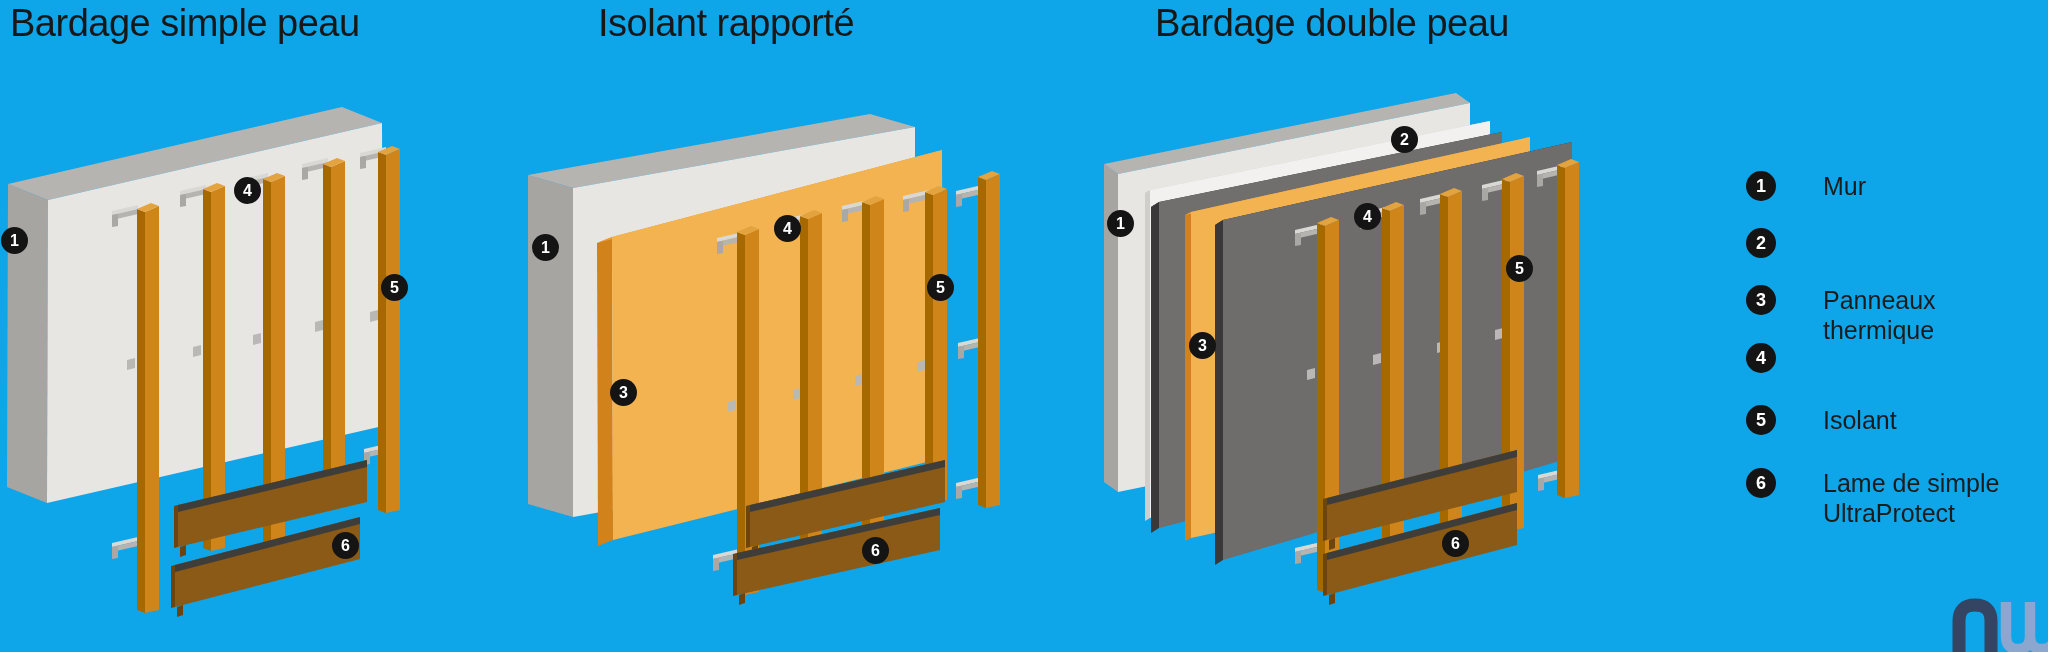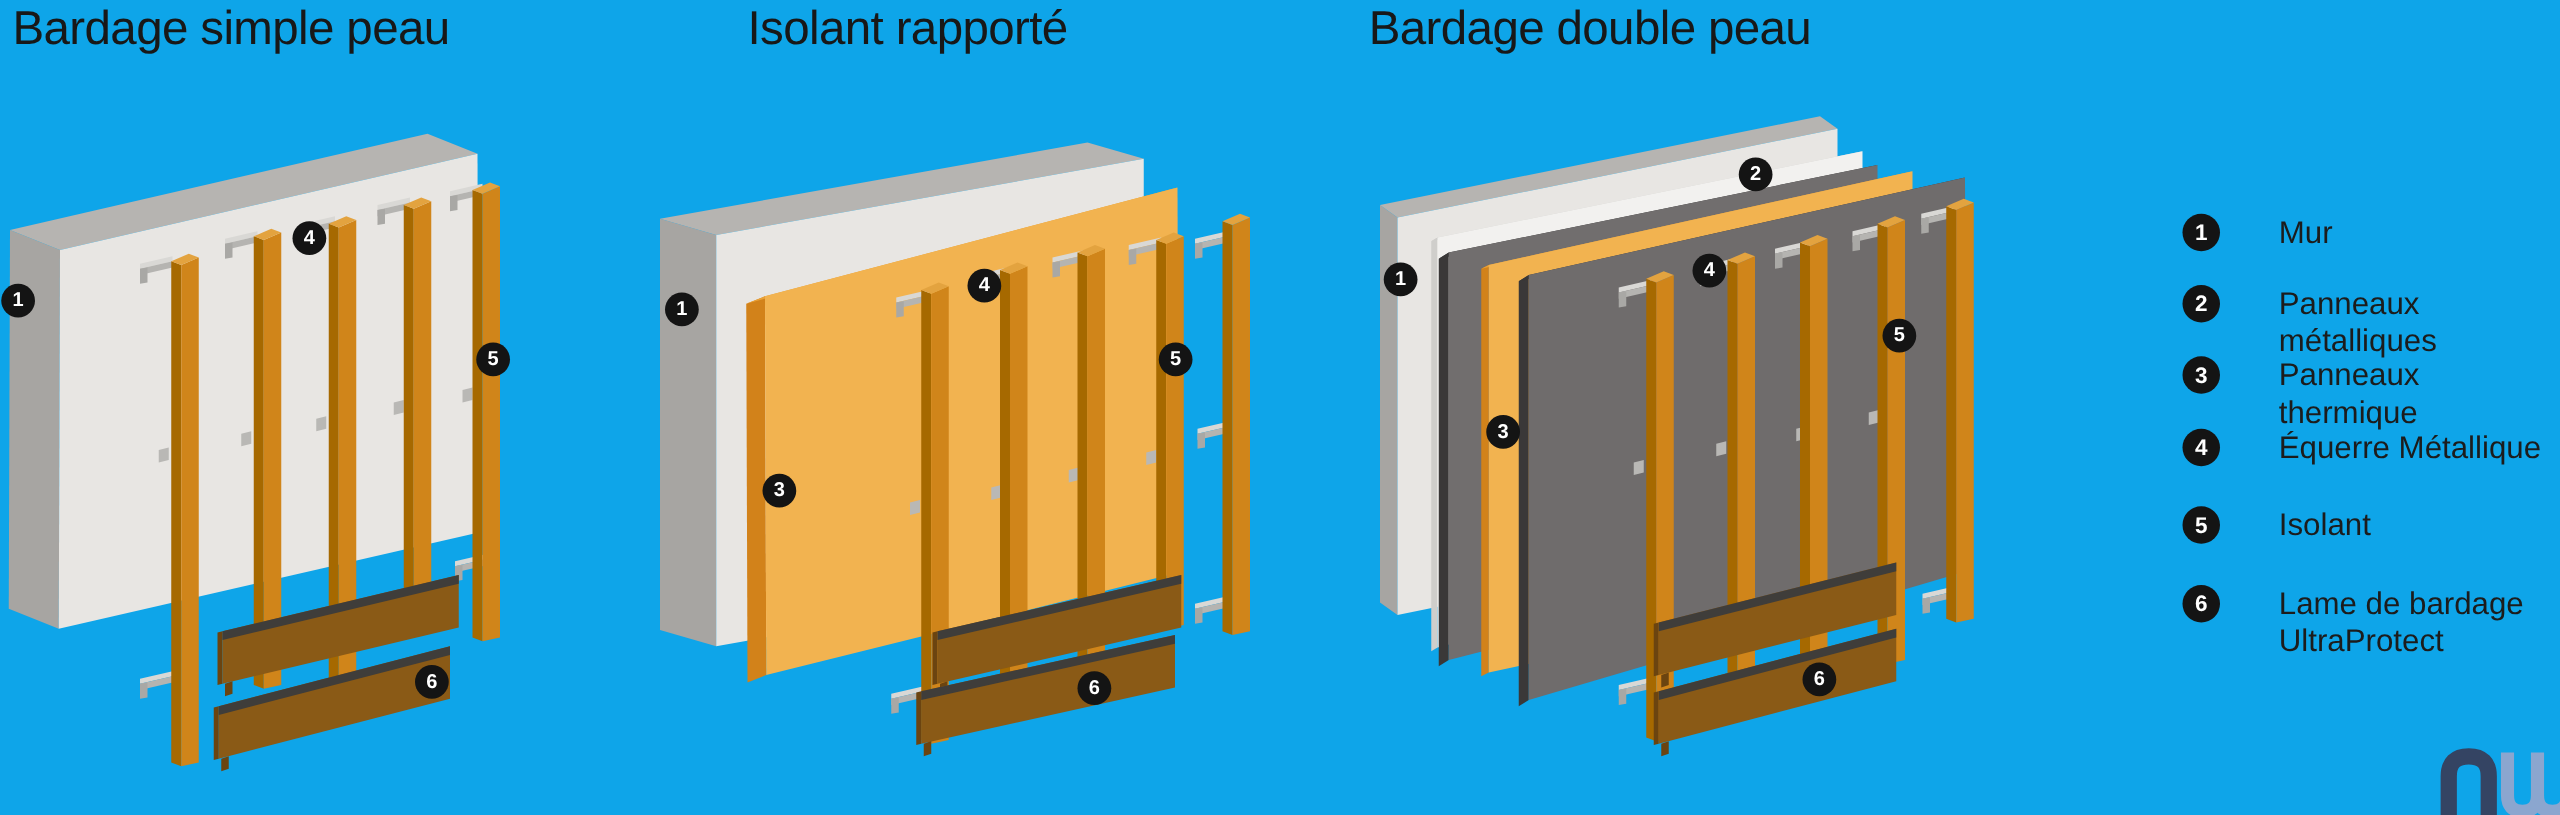--- a/index.html
+++ b/index.html
@@ -30,21 +30,21 @@
   }
   #logo{position:absolute;left:1950px;top:594px;width:110px;height:58px;}
 </style>
 </head>
 <body>
 
 <div id="canvas">
 
   <div class="title" style="left:10px">Bardage simple peau</div>
   <div class="title" style="left:598px">Isolant rapporté</div>
-  <div class="title" style="left:1095px">Bardage double peau</div>
+  <div class="title" style="left:1155px">Bardage double peau</div>
 
   <div class="diagram" style="left:0;top:60px;width:450px;height:592px">
     <svg id="d1" width="450" height="592" viewBox="0 0 450 592">
         <g>
           <polygon points="8,124 48,140 47,443 7,427" fill="#a7a5a2"></polygon>
           <polygon points="8,124 342,47 382,63 48,140" fill="#b6b4b1"></polygon>
           <polygon points="48,140 382,63 383,366 47,443" fill="#e8e6e3"></polygon>
         </g>
         <g>
           <polygon points="112,151 138,145 138,149 112,155" fill="#d9d8d5"></polygon>
@@ -265,37 +265,35 @@
     <div class="mk" style="left:352px;top:470px">6</div>
   </div>
 
   <div id="legend">
     <div class="legend-item" style="top:11px">
       <div class="lg-badge">1</div>
       <div class="lg-label">Mur</div>
     </div>
     <div class="legend-item" style="top:68px">
       <div class="lg-badge">2</div>
-      <div class="lg-label">Panneaux métalliques</div>
     </div>
     <div class="legend-item" style="top:125px">
       <div class="lg-badge">3</div>
       <div class="lg-label">Panneaux thermique</div>
     </div>
     <div class="legend-item" style="top:183px">
       <div class="lg-badge">4</div>
-      <div class="lg-label">Équerre Métallique</div>
     </div>
     <div class="legend-item" style="top:245px">
       <div class="lg-badge">5</div>
       <div class="lg-label">Isolant</div>
     </div>
     <div class="legend-item" style="top:308px">
       <div class="lg-badge">6</div>
-      <div class="lg-label">Lame de bardage
+      <div class="lg-label">Lame de simple
 UltraProtect</div>
     </div>
   </div>
 
   <div id="logo" aria-label="nw">
     <svg width="110" height="58" viewBox="0 0 110 58">
       <path d="M9,60 L9,27 Q9,11 25,11 Q41,11 41,27 L41,60" fill="none" stroke="#344463" stroke-width="13"></path>
       <path d="M56,8 L56,42 Q56,55 68,55 Q80,55 80,42 L80,8 M80,8 L80,42 Q80,55 92,55 Q104,55 104,42 L104,8" fill="none" stroke="#8ba6cf" stroke-width="10.5"></path>
     </svg>
   </div>

